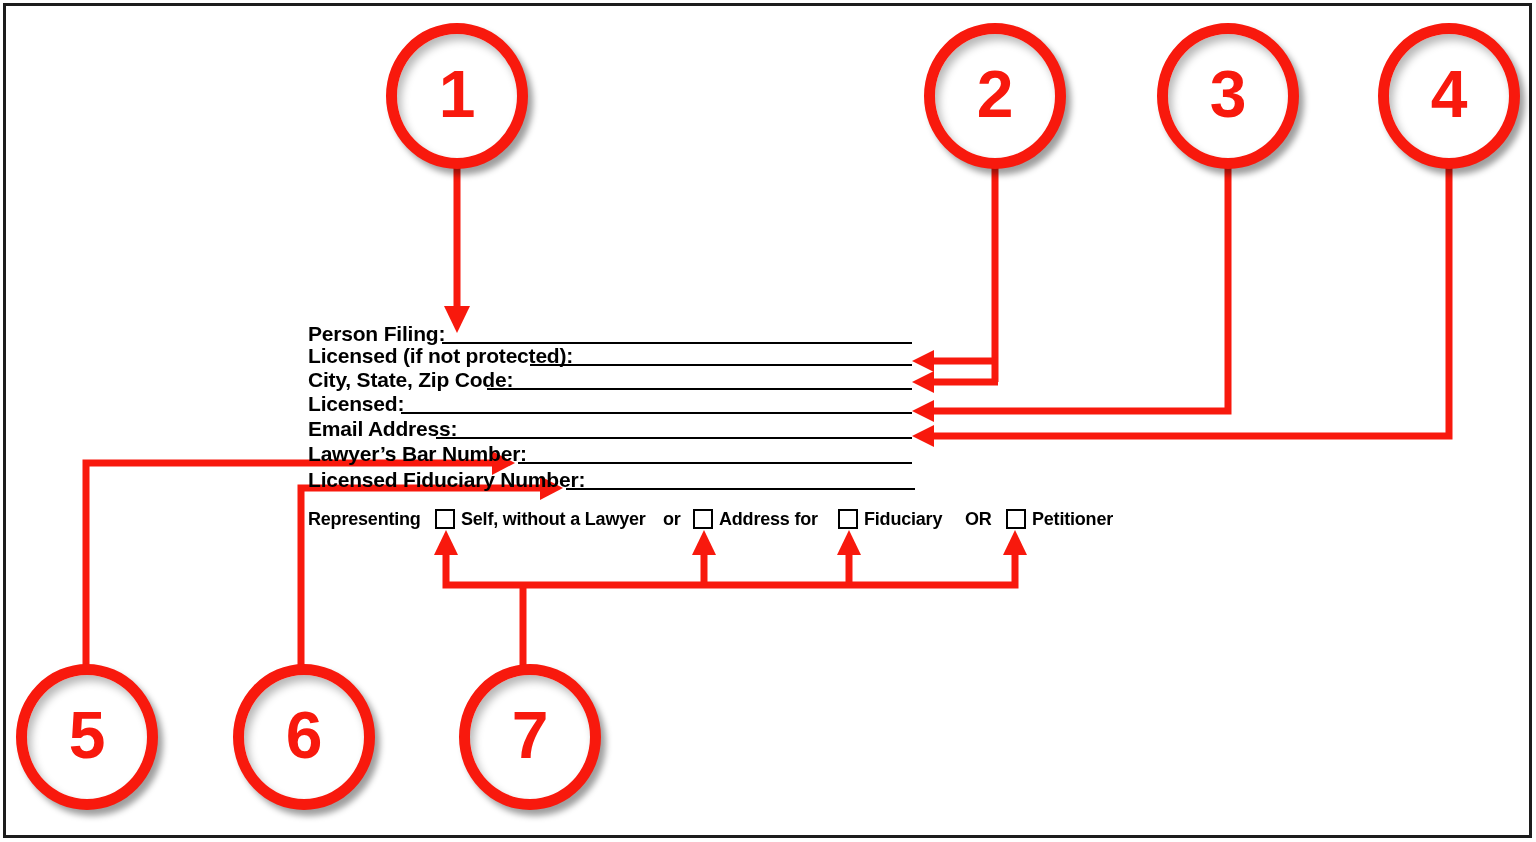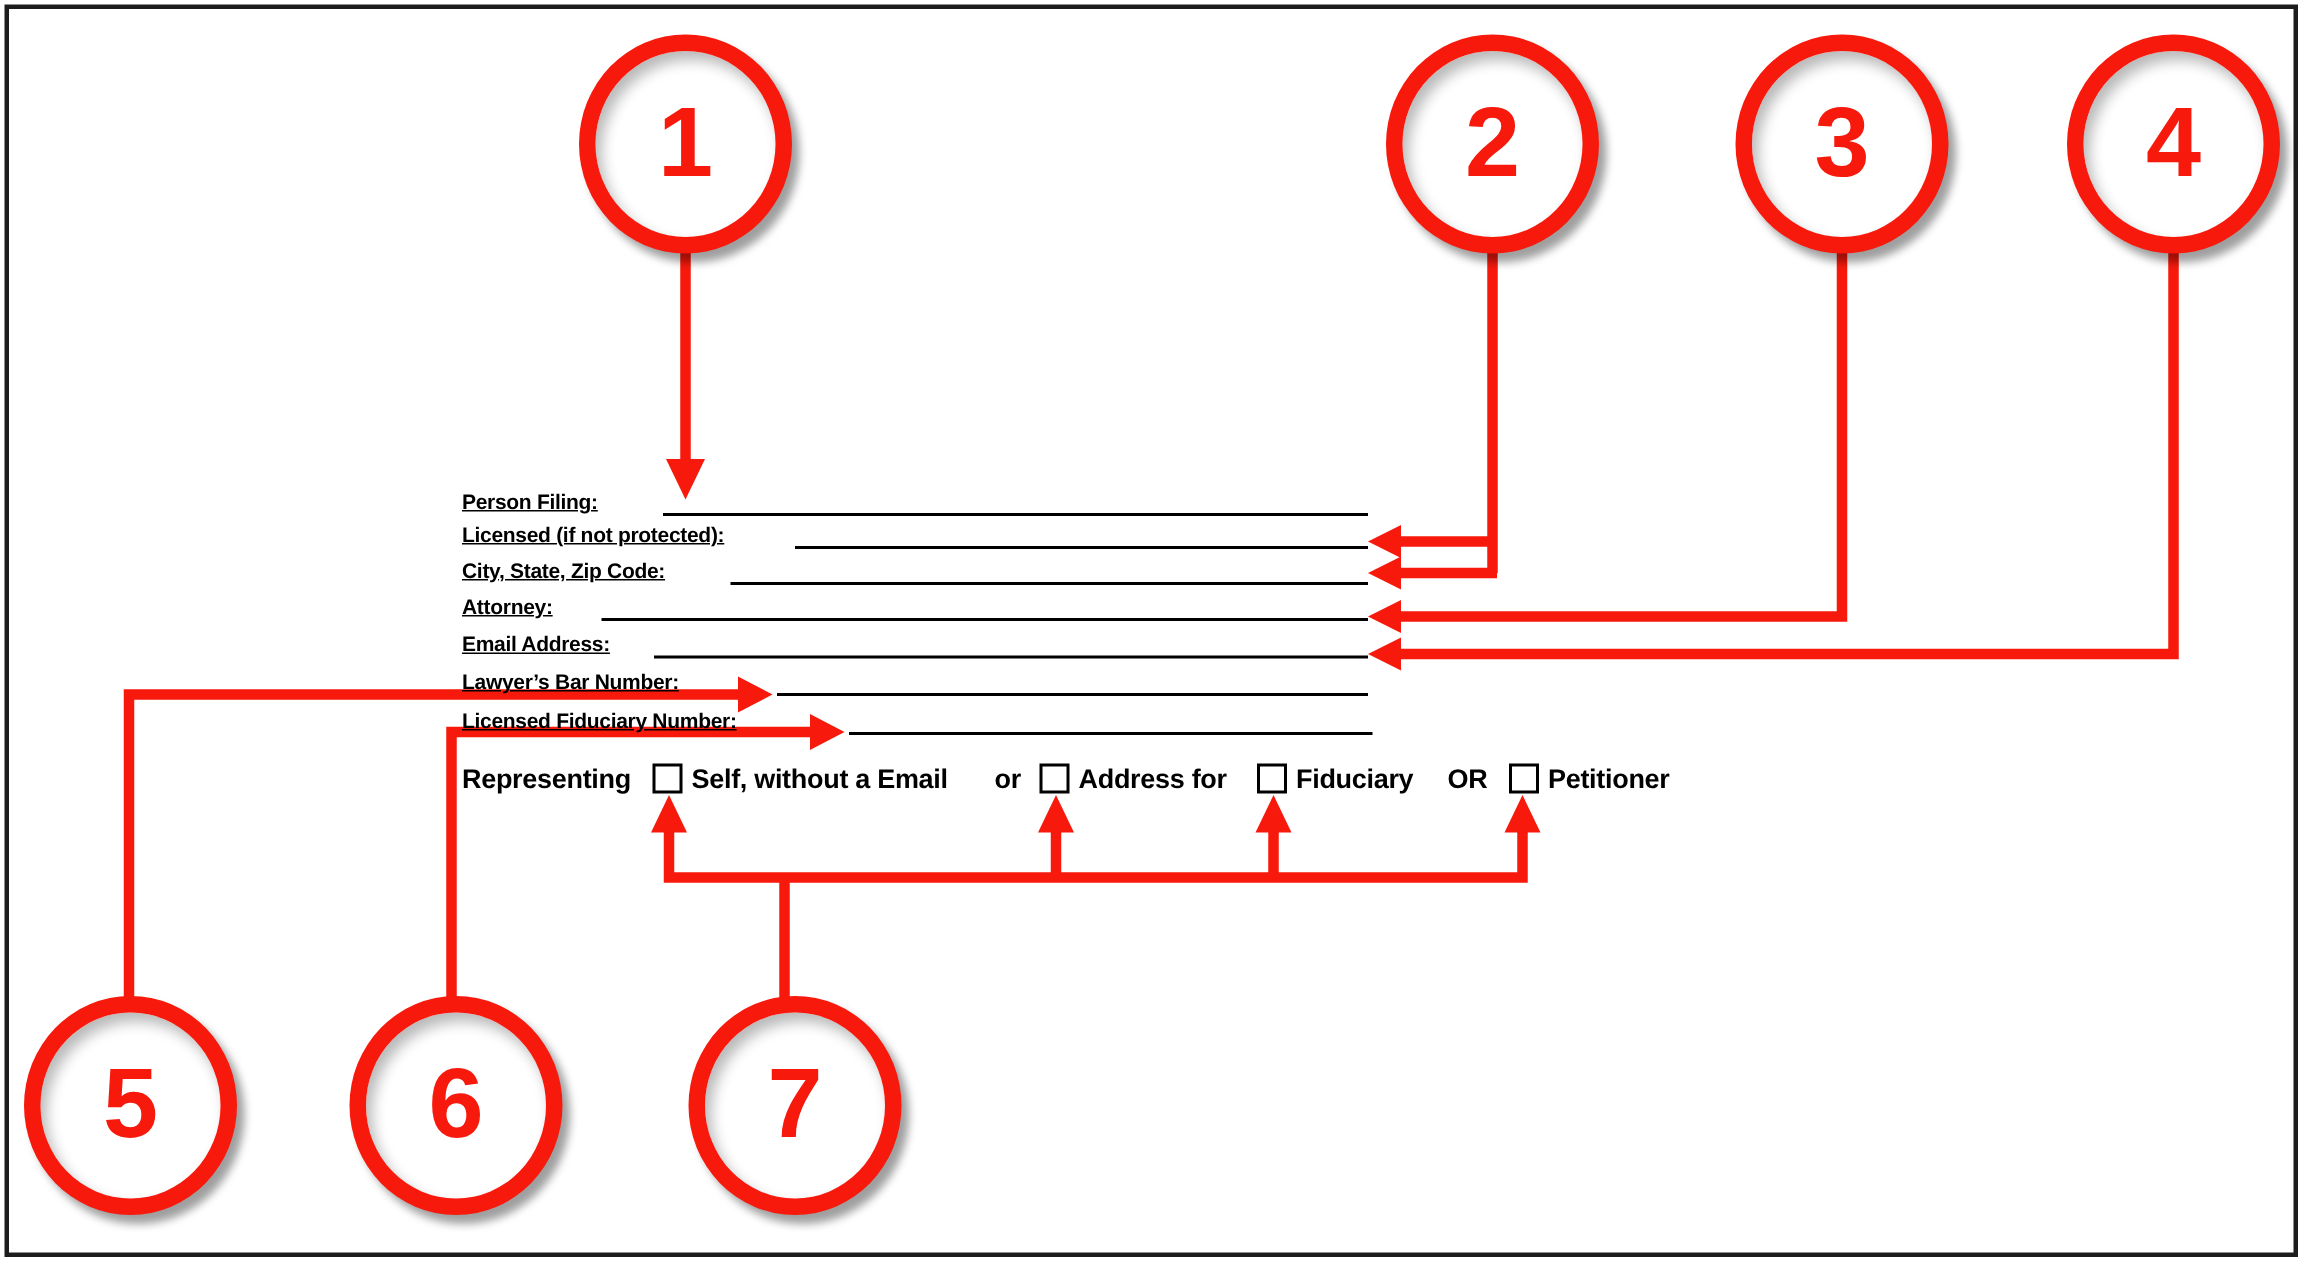--- a/index.html
+++ b/index.html
@@ -11,22 +11,22 @@
     position: absolute; left: 3px; top: 3px; right: 4px; bottom: 4px;
     border: 3px solid var(--frame); background: #fff; z-index: 0;
   }
 
   svg.annot { position: absolute; left: 0; top: 0; z-index: 1; }
   svg.annot path { stroke: var(--accent); stroke-width: 7; fill: none; stroke-linecap: butt; }
   svg.annot polygon { fill: var(--accent); stroke: none; }
 
   .formlayer { position: absolute; left: 0; top: 0; width: 1536px; height: 842px; z-index: 2; }
   .flabel {
-    position: absolute; color: var(--ink); font-weight: bold; font-size: 14px;
-    line-height: 20px; white-space: nowrap; letter-spacing: -0.2px; text-decoration: underline;
+    position: absolute; color: var(--ink); font-weight: bold; font-size: 21px;
+    line-height: 20px; white-space: nowrap; letter-spacing: -0.2px;
   }
   .fline { position: absolute; height: 2px; background: var(--ink); }
 
   .cbox {
     position: absolute; width: 20px; height: 20px; border: 2.5px solid var(--ink);
     background: #fff;
   }
   .rlabel {
     position: absolute; color: var(--ink); font-weight: bold; font-size: 18px;
     line-height: 22px; white-space: nowrap; letter-spacing: -0.2px;
@@ -99,36 +99,36 @@
 
   <div class="flabel" style="left:308px; top:324px">Person Filing:</div>
   <div class="fline" style="left:442px; top:342px; width:470px"></div>
 
   <div class="flabel" style="left:308px; top:346px">Licensed (if not protected):</div>
   <div class="fline" style="left:530px; top:364px; width:382px"></div>
 
   <div class="flabel" style="left:308px; top:370px">City, State, Zip Code:</div>
   <div class="fline" style="left:487px; top:388px; width:425px"></div>
 
-  <div class="flabel" style="left:308px; top:394px">Attorney:</div>
+  <div class="flabel" style="left:308px; top:394px">Licensed:</div>
   <div class="fline" style="left:401px; top:412px; width:511px"></div>
 
   <div class="flabel" style="left:308px; top:419px">Email Address:</div>
   <div class="fline" style="left:436px; top:437px; width:476px"></div>
 
   <div class="flabel" style="left:308px; top:444px">Lawyer’s Bar Number:</div>
   <div class="fline" style="left:518px; top:462px; width:394px"></div>
 
   <div class="flabel" style="left:308px; top:470px">Licensed Fiduciary Number:</div>
   <div class="fline" style="left:566px; top:488px; width:349px"></div>
 
   <div class="rlabel" style="left:308px; top:508px">Representing</div>
 
   <div class="cbox" style="left:435px; top:509px"></div>
-  <div class="rlabel" style="left:461px; top:508px">Self, without a Email</div>
+  <div class="rlabel" style="left:461px; top:508px">Self, without a Lawyer</div>
 
   <div class="rlabel" style="left:663px; top:508px">or</div>
 
   <div class="cbox" style="left:693px; top:509px"></div>
   <div class="rlabel" style="left:719px; top:508px">Address for</div>
 
   <div class="cbox" style="left:838px; top:509px"></div>
   <div class="rlabel" style="left:864px; top:508px">Fiduciary</div>
 
   <div class="rlabel" style="left:965px; top:508px">OR</div>

